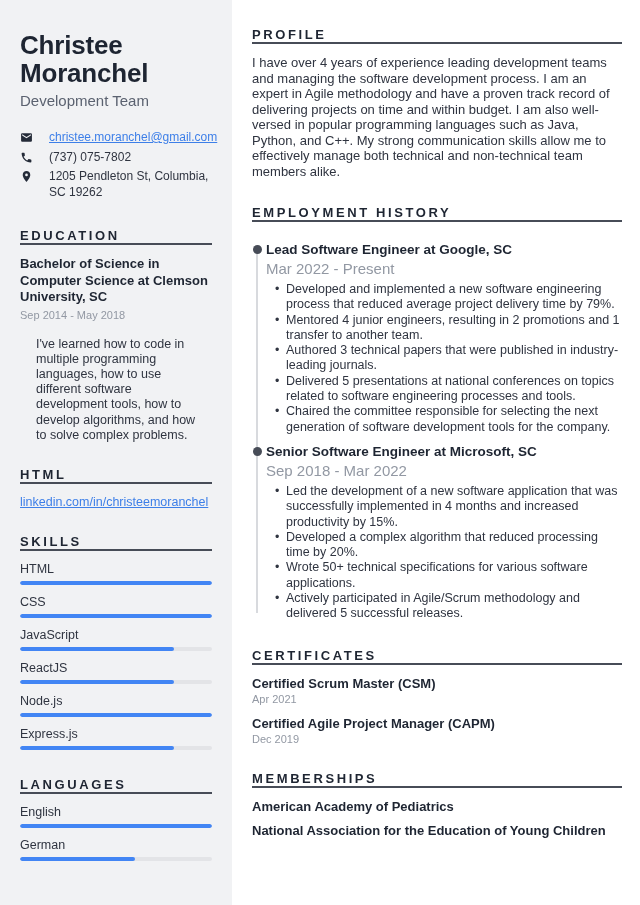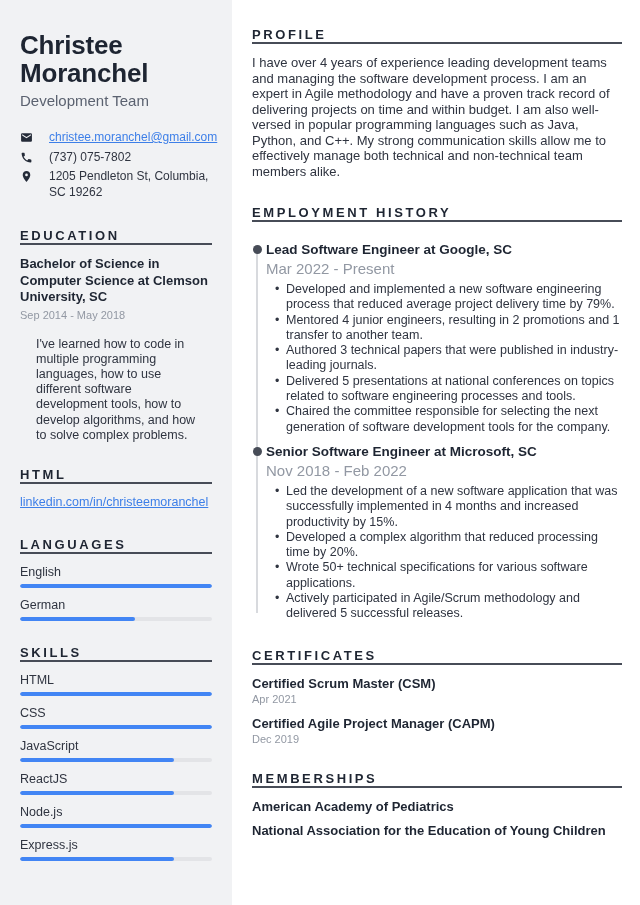--- a/index.html
+++ b/index.html
@@ -123,75 +123,75 @@
       <div class="edu-degree">Bachelor of Science in Computer Science at Clemson University, SC</div>
       <div class="edu-dates">Sep 2014 - May 2018</div>
       <p class="edu-desc">I've learned how to code in multiple programming languages, how to use different software development tools, how to develop algorithms, and how to solve complex problems.</p>
     </section>
 
     <section class="sb-section links">
       <h2 class="section-heading">HTML</h2>
       <div class="links-list" id="links-list"><a class="link">linkedin.com/in/christeemoranchel</a></div>
     </section>
 
+    <section class="sb-section skills">
+      <h2 class="section-heading">SKILLS</h2>
+      <div id="skills-list">
+          <div class="meter-row">
+            <div class="meter-label">HTML</div>
+            <div class="meter-track">
+              <div class="meter-fill" style="width: 100%;"></div>
+            </div>
+          </div>
+          <div class="meter-row">
+            <div class="meter-label">CSS</div>
+            <div class="meter-track">
+              <div class="meter-fill" style="width: 100%;"></div>
+            </div>
+          </div>
+          <div class="meter-row">
+            <div class="meter-label">JavaScript</div>
+            <div class="meter-track">
+              <div class="meter-fill" style="width: 80%;"></div>
+            </div>
+          </div>
+          <div class="meter-row">
+            <div class="meter-label">ReactJS</div>
+            <div class="meter-track">
+              <div class="meter-fill" style="width: 80%;"></div>
+            </div>
+          </div>
+          <div class="meter-row">
+            <div class="meter-label">Node.js</div>
+            <div class="meter-track">
+              <div class="meter-fill" style="width: 100%;"></div>
+            </div>
+          </div>
+          <div class="meter-row">
+            <div class="meter-label">Express.js</div>
+            <div class="meter-track">
+              <div class="meter-fill" style="width: 80%;"></div>
+            </div>
+          </div>
+        </div>
+    </section>
+
     <section class="sb-section languages">
       <h2 class="section-heading">LANGUAGES</h2>
       <div id="languages-list">
           <div class="meter-row">
             <div class="meter-label">English</div>
             <div class="meter-track">
               <div class="meter-fill" style="width: 100%;"></div>
             </div>
           </div>
           <div class="meter-row">
             <div class="meter-label">German</div>
             <div class="meter-track">
               <div class="meter-fill" style="width: 60%;"></div>
-            </div>
-          </div>
-        </div>
-    </section>
-
-    <section class="sb-section skills">
-      <h2 class="section-heading">SKILLS</h2>
-      <div id="skills-list">
-          <div class="meter-row">
-            <div class="meter-label">HTML</div>
-            <div class="meter-track">
-              <div class="meter-fill" style="width: 100%;"></div>
-            </div>
-          </div>
-          <div class="meter-row">
-            <div class="meter-label">CSS</div>
-            <div class="meter-track">
-              <div class="meter-fill" style="width: 100%;"></div>
-            </div>
-          </div>
-          <div class="meter-row">
-            <div class="meter-label">JavaScript</div>
-            <div class="meter-track">
-              <div class="meter-fill" style="width: 80%;"></div>
-            </div>
-          </div>
-          <div class="meter-row">
-            <div class="meter-label">ReactJS</div>
-            <div class="meter-track">
-              <div class="meter-fill" style="width: 80%;"></div>
-            </div>
-          </div>
-          <div class="meter-row">
-            <div class="meter-label">Node.js</div>
-            <div class="meter-track">
-              <div class="meter-fill" style="width: 100%;"></div>
-            </div>
-          </div>
-          <div class="meter-row">
-            <div class="meter-label">Express.js</div>
-            <div class="meter-track">
-              <div class="meter-fill" style="width: 80%;"></div>
             </div>
           </div>
         </div>
     </section>
   </aside>
 
   <main class="main">
 
     <section class="m-section">
       <h2 class="section-heading">PROFILE</h2>
@@ -210,21 +210,21 @@
               <li>Developed and implemented a new software engineering process that reduced average project delivery time by 79%.</li>
               <li>Mentored 4 junior engineers, resulting in 2 promotions and 1 transfer to another team.</li>
               <li>Authored 3 technical papers that were published in industry-leading journals.</li>
               <li>Delivered 5 presentations at national conferences on topics related to software engineering processes and tools.</li>
               <li>Chaired the committee responsible for selecting the next generation of software development tools for the company.</li>
             </ul>
           </article>
           <article class="job">
             <span class="job-dot"></span>
             <h3 class="job-title">Senior Software Engineer at Microsoft, SC</h3>
-            <div class="job-dates">Nov 2018 - Feb 2022</div>
+            <div class="job-dates">Sep 2018 - Mar 2022</div>
             <ul class="job-bullets">
               <li>Led the development of a new software application that was successfully implemented in 4 months and increased productivity by 15%.</li>
               <li>Developed a complex algorithm that reduced processing time by 20%.</li>
               <li>Wrote 50+ technical specifications for various software applications.</li>
               <li>Actively participated in Agile/Scrum methodology and delivered 5 successful releases.</li>
             </ul>
           </article>
         </div>
     </section>
 

